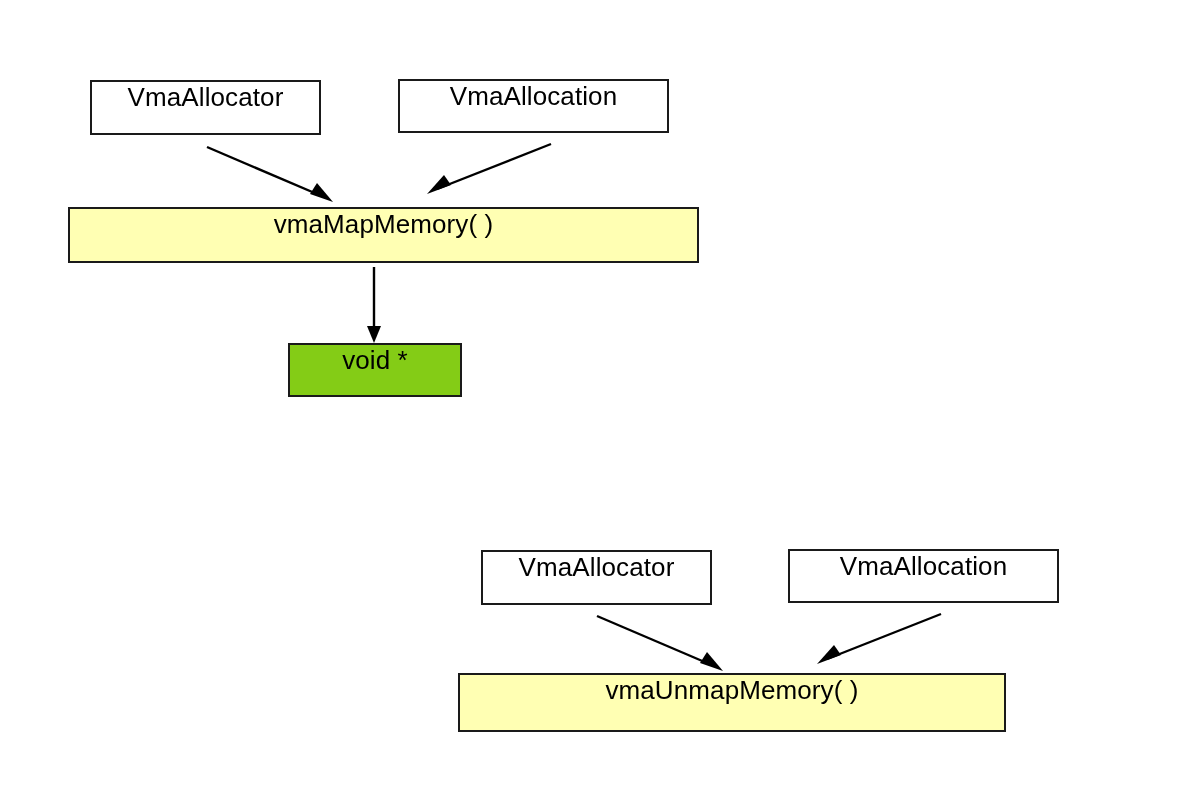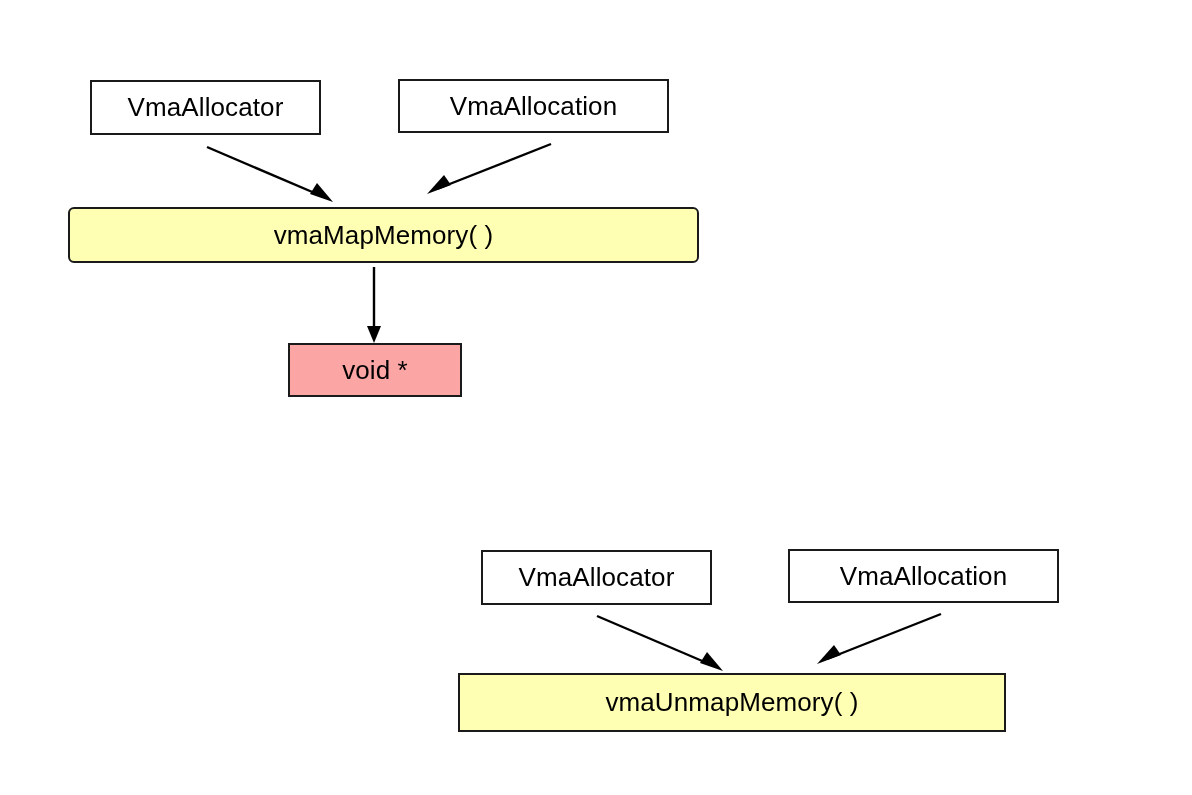--- a/index.html
+++ b/index.html
@@ -16,39 +16,38 @@
     width: 1192px;
     height: 795px;
     background: #ffffff;
     overflow: hidden;
   }
   .node {
     position: absolute;
     box-sizing: border-box;
     border: 2px solid #1a1a1a;
     display: flex;
-    align-items: center;
     justify-content: center;
     color: #000000;
     font-family: "Liberation Sans", sans-serif;
     font-weight: 400;
     letter-spacing: 0.1px;
     white-space: nowrap;
     user-select: none;
   }
   .node-type {
     background: #ffffff;
     font-size: 26px;
   }
   .node-func {
     background: #ffffb3;
     font-size: 26px;
   }
   .node-return {
-    background: #fca5a5;
+    background: #84cc16;
     font-size: 26px;
   }
   #edge-layer {
     position: absolute;
     left: 0;
     top: 0;
     width: 1192px;
     height: 795px;
     pointer-events: none;
   }
@@ -96,21 +95,21 @@
   </svg>
 
   <div class="node node-type" style="left:90px; top:80px; width:231px; height:55px;">
     <span>VmaAllocator</span>
   </div>
 
   <div class="node node-type" style="left:398px; top:79px; width:271px; height:54px;">
     <span>VmaAllocation</span>
   </div>
 
-  <div class="node node-func" style="left:68px; top:207px; width:631px; height:56px;border-radius:6px;">
+  <div class="node node-func" style="left:68px; top:207px; width:631px; height:56px;">
     <span>vmaMapMemory( )</span>
   </div>
 
   <div class="node node-return" style="left:288px; top:343px; width:174px; height:54px;">
     <span>void *</span>
   </div>
 
   <div class="node node-type" style="left:481px; top:550px; width:231px; height:55px;">
     <span>VmaAllocator</span>
   </div>

